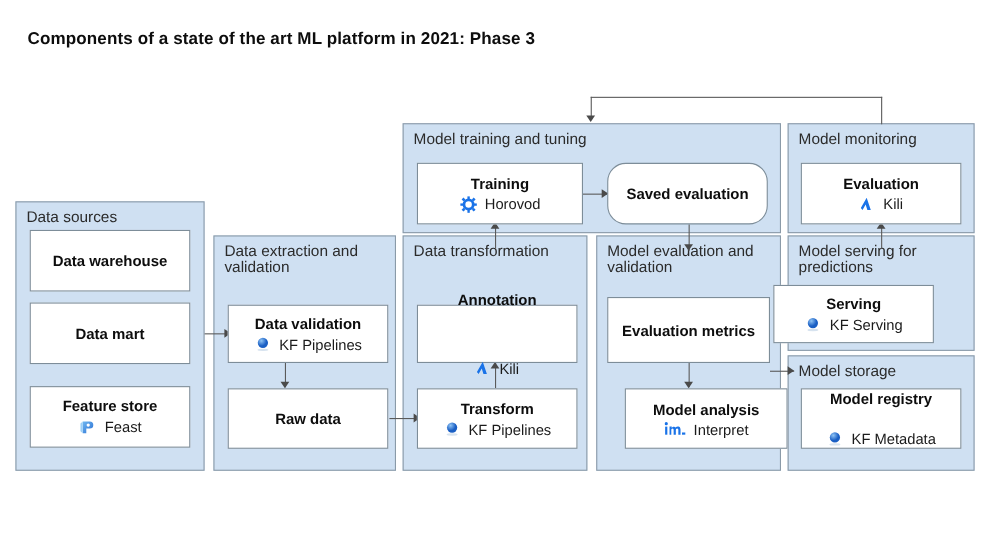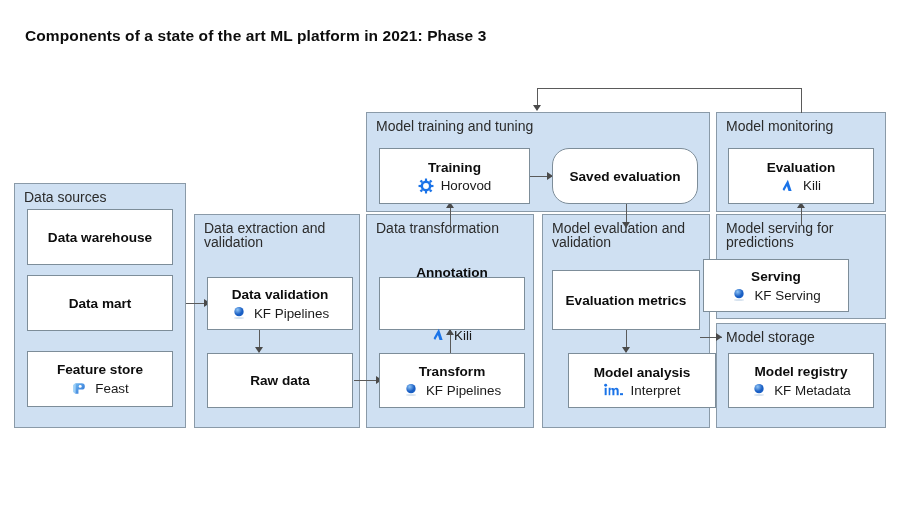--- a/index.html
+++ b/index.html
@@ -286,21 +286,21 @@
           </radialGradient>
             </defs>
           <circle cx="12" cy="10" r="7" fill="url(#gkf3)"></circle>
           <ellipse cx="12" cy="19.5" rx="7.5" ry="1.6" fill="#c9d9ea" opacity=".75"></ellipse>
         </svg>
       </span>
       <span>KF Serving</span>
     </div>
   </div>
 
-  <div class="card" style="left:728px;top:353px;width:146px;height:55px;">
+  <div class="card" style="left:728px;top:353px;width:146px;height:55px;justify-content:space-between;">
     <div class="card-title">Model registry</div>
     <div class="card-sub">
       <span class="ico">
         <svg width="16" height="16" viewBox="0 0 24 24">
           <defs>
               <radialGradient id="gkf4" cx="35%" cy="30%">
             <stop offset="0%" stop-color="#8fc4f5"></stop>
                 <stop offset="100%" stop-color="#1a5fc4"></stop>
           </radialGradient>
             </defs>

